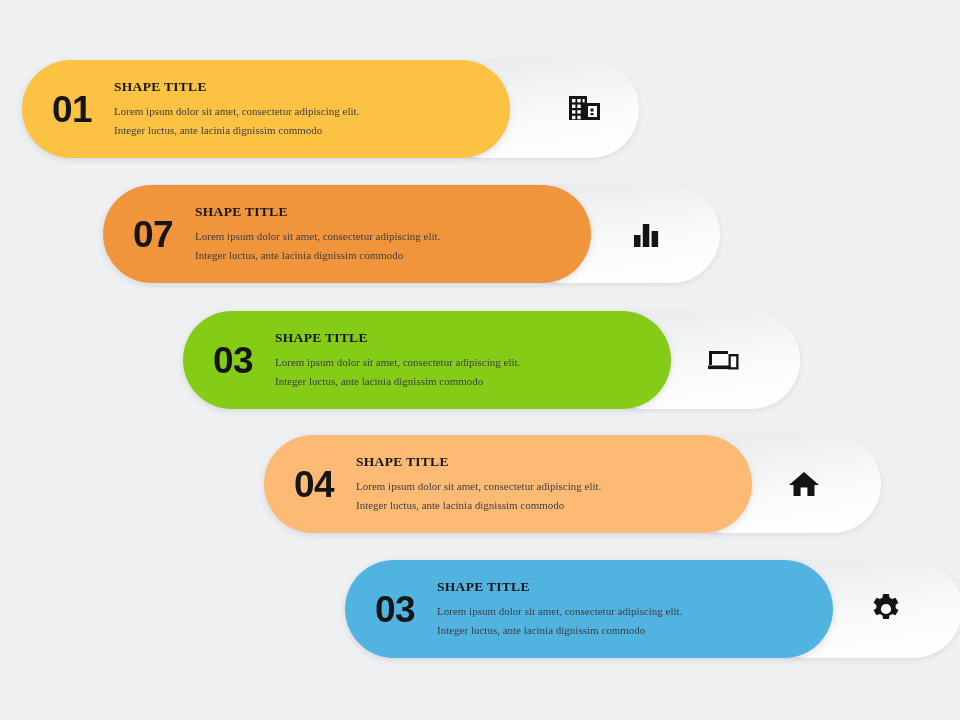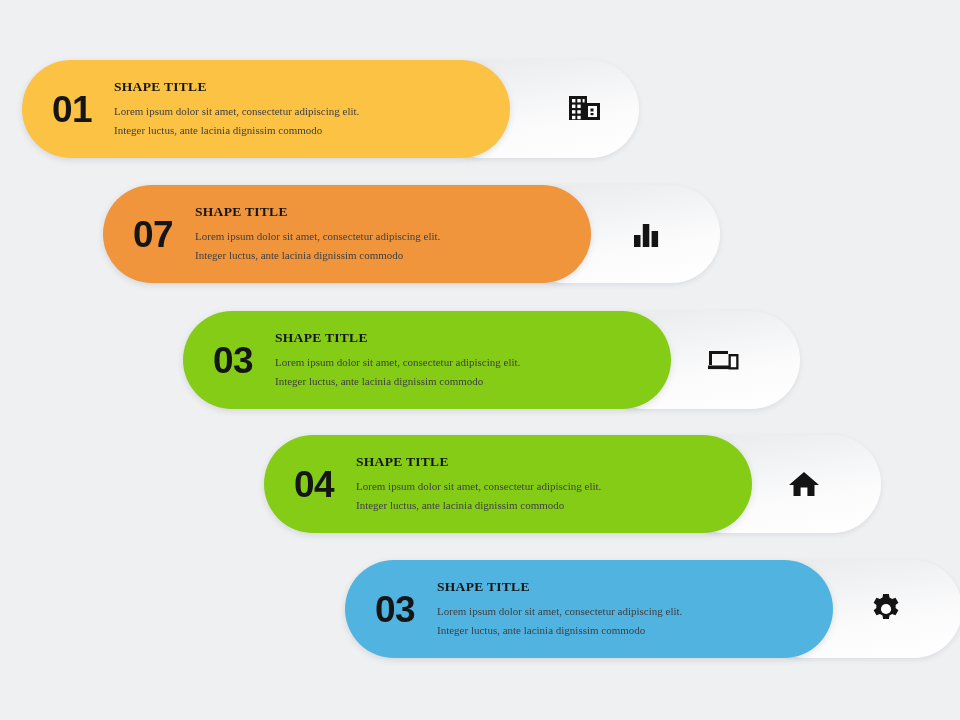--- a/index.html
+++ b/index.html
@@ -179,21 +179,21 @@
   </div>
 
   <div class="step-row" style="left:264px; top:435px; width:596px;">
     <div class="icon-pill" style="left:412px; width:205px;"></div>
     <div class="icon-slot" style="left:505px;">
       <svg width="34" height="34" viewBox="0 0 34 34">
         <path d="M17 5 L32 18 h-4.5 v11 h-21 V18 H2 Z" fill="#141414"></path>
         <rect x="13.6" y="20.5" width="6.8" height="8.5" fill="#ffffff"></rect>
       </svg>
     </div>
-    <div class="color-pill" style="width:488px; background:#84cc16;">
+    <div class="color-pill" style="width:488px; background:#fdba74;">
       <div class="step-number">04</div>
       <div class="step-text">
         <div class="step-title">SHAPE TITLE</div>
         <div class="step-desc">
           <span>Lorem ipsum dolor sit amet, consectetur adipiscing elit.</span>
           <span>Integer luctus, ante lacinia dignissim commodo</span>
         </div>
       </div>
     </div>
   </div>

